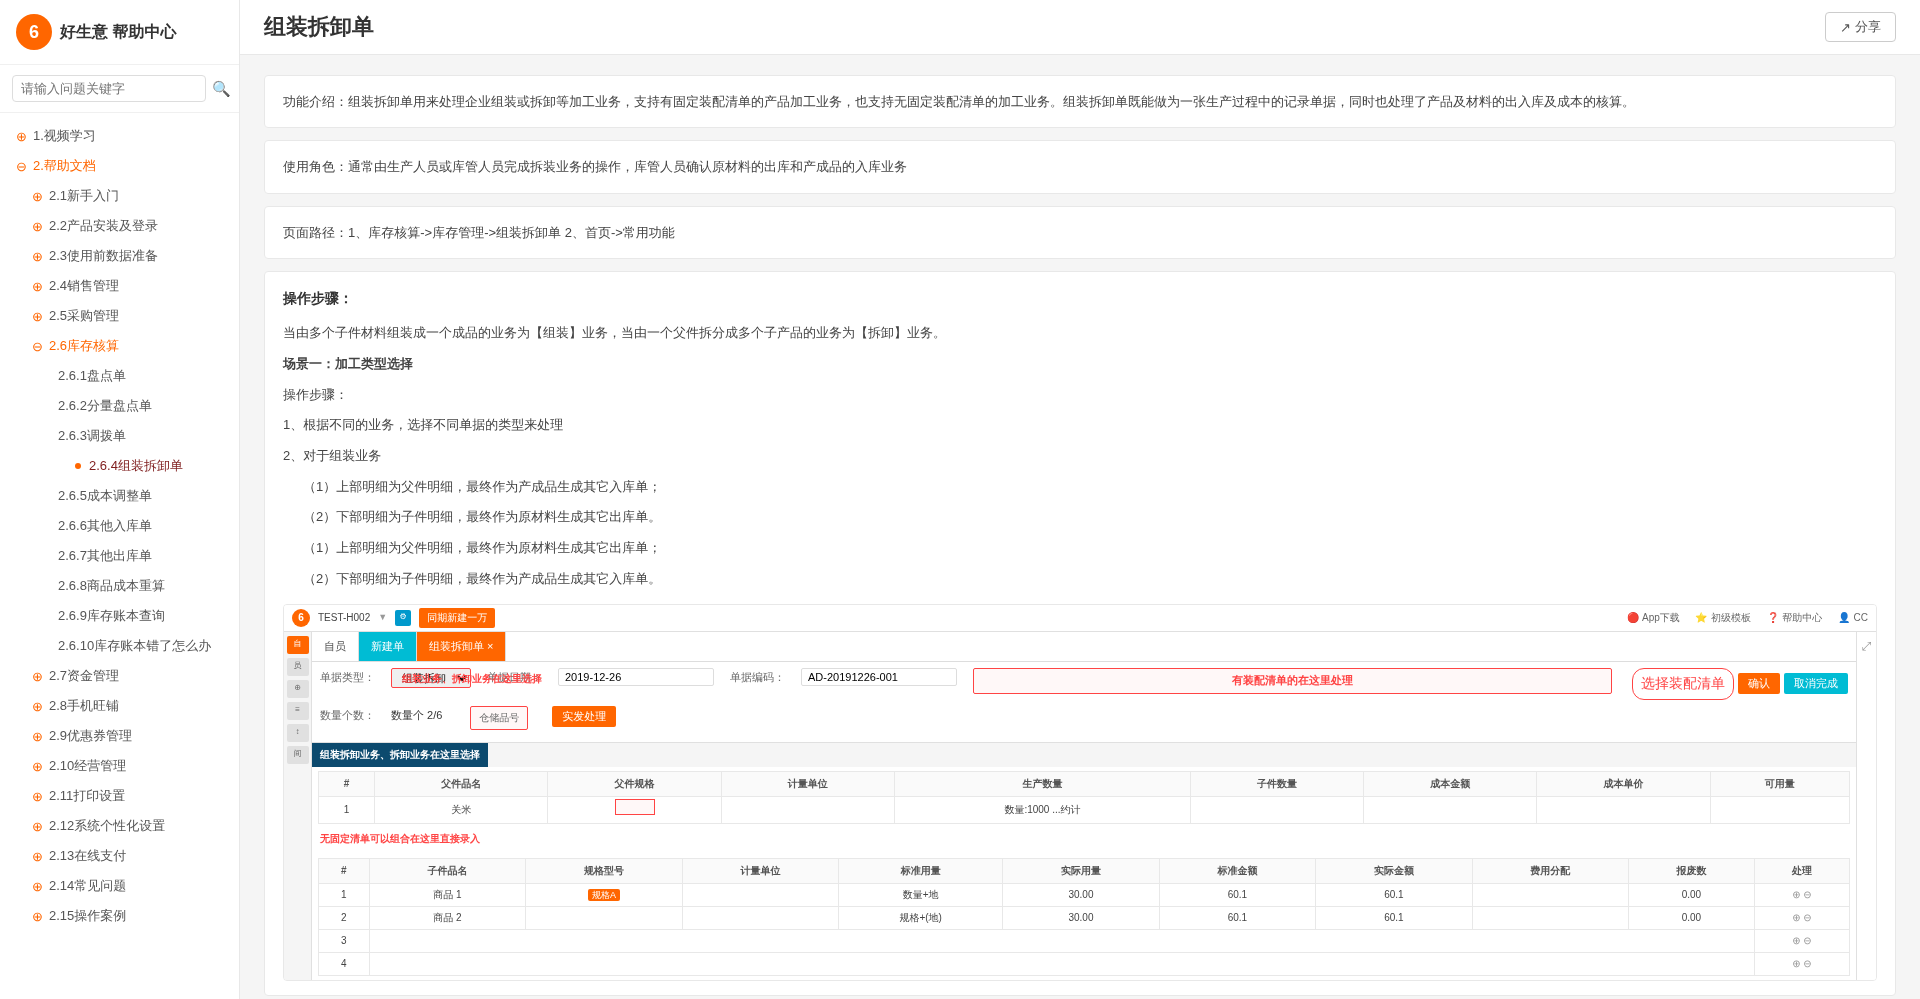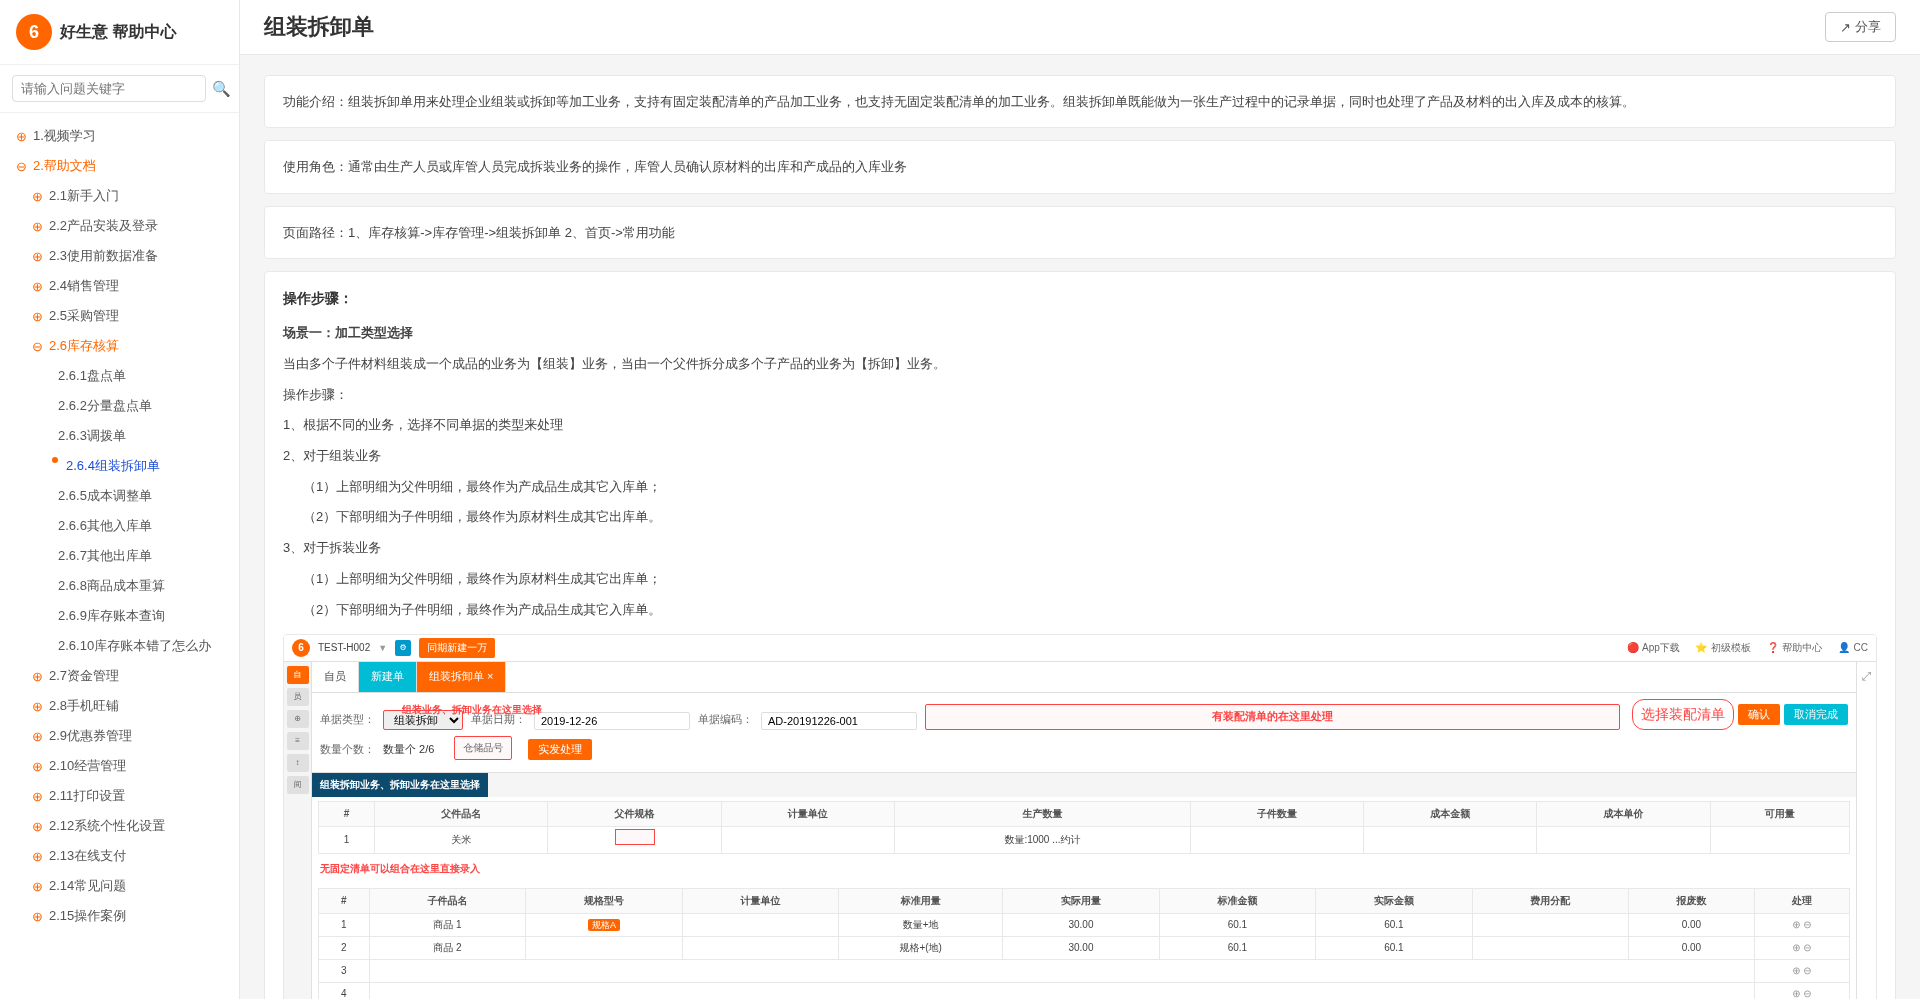--- a/index.html
+++ b/index.html
@@ -138,22 +138,22 @@
     .mock-tab.active {
       background: #f60;
       color: #fff;
     }
     .mock-tab.new {
       background: #00bcd4;
       color: #fff;
     }
     .mock-form-row {
       display: flex;
-      align-items: flex-end;
-      gap: 8px;
+      align-items: flex-start;
+      gap: 16px;
       margin-bottom: 6px;
       font-size: 11px;
     }
     .mock-label { color: #666; white-space: nowrap; }
     .mock-input {
       border: 1px solid #ddd;
       border-radius: 2px;
       padding: 2px 6px;
       font-size: 11px;
       min-width: 80px;
@@ -308,21 +308,21 @@
         <span>2.6.1盘点单</span>
       </div>
       <div style="padding: 6px 8px 6px 48px; cursor: pointer; display: flex; align-items: center; font-size: 13px; color: rgb(85, 85, 85);">
         <span style="margin-right: 10px; display: inline-block;"></span>
         <span>2.6.2分量盘点单</span>
       </div>
       <div style="padding: 6px 8px 6px 48px; cursor: pointer; display: flex; align-items: center; font-size: 13px; color: rgb(85, 85, 85);">
         <span style="margin-right: 10px; display: inline-block;"></span>
         <span>2.6.3调拨单</span>
       </div>
-      <div style="padding: 6px 8px 6px 52px; cursor: pointer; display: flex; align-items: flex-start; font-size: 13px; color: #1d4ed8;">
+      <div style="padding: 6px 8px 6px 75px; cursor: pointer; display: flex; align-items: center; font-size: 13px; color: #7f1d1d;">
         <span style="width: 6px; height: 6px; background: rgb(255, 102, 0); border-radius: 50%; margin-right: 8px; flex-shrink: 0; display: inline-block;"></span>
         <span>2.6.4组装拆卸单</span>
       </div>
       <div style="padding: 6px 8px 6px 48px; cursor: pointer; display: flex; align-items: center; font-size: 13px; color: rgb(85, 85, 85);">
         <span style="margin-right: 10px; display: inline-block;"></span>
         <span>2.6.5成本调整单</span>
       </div>
       <div style="padding: 6px 8px 6px 48px; cursor: pointer; display: flex; align-items: center; font-size: 13px; color: rgb(85, 85, 85);">
         <span style="margin-right: 10px; display: inline-block;"></span>
         <span>2.6.6其他入库单</span>
@@ -395,30 +395,29 @@
       <span>功能介绍：组装拆卸单用来处理企业组装或拆卸等加工业务，支持有固定装配清单的产品加工业务，也支持无固定装配清单的加工业务。组装拆卸单既能做为一张生产过程中的记录单据，同时也处理了产品及材料的出入库及成本的核算。</span>
     </div>
     <div class="info-box">
       <span>使用角色：通常由生产人员或库管人员完成拆装业务的操作，库管人员确认原材料的出库和产成品的入库业务</span>
     </div>
     <div class="info-box">
       <span>页面路径：1、库存核算-&gt;库存管理-&gt;组装拆卸单 2、首页-&gt;常用功能</span>
     </div>
     <div class="info-box">
       <div class="section-title">操作步骤：</div>
+      <div class="step-text">当由多个子件材料组装成一个成品的业务为【组装】业务，当由一个父件拆分成多个子产品的业务为【拆卸】业务。</div>
       <div class="step-text">
         <span class="bold-label">场景一：加工类型选择</span>
       </div>
-      <div class="step-text">当由多个子件材料组装成一个成品的业务为【组装】业务，当由一个父件拆分成多个子产品的业务为【拆卸】业务。</div>
       <div class="step-text">操作步骤：</div>
       <div class="step-text">1、根据不同的业务，选择不同单据的类型来处理</div>
       <div class="step-text">2、对于组装业务</div>
       <div class="step-text step-indent">（1）上部明细为父件明细，最终作为产成品生成其它入库单；</div>
       <div class="step-text step-indent">（2）下部明细为子件明细，最终作为原材料生成其它出库单。</div>
-      <div class="step-text">3、对于拆装业务</div>
       <div class="step-text step-indent">（1）上部明细为父件明细，最终作为原材料生成其它出库单；</div>
       <div class="step-text step-indent">（2）下部明细为子件明细，最终作为产成品生成其它入库单。</div>
 
       <div class="screenshot-container">
         <div class="mock-ui">
 
           <div class="mock-top-bar">
             <div style="display:flex;align-items:center;gap:8px;">
               <div style="width:18px;height:18px;background:#f60;border-radius:50%;display:flex;align-items:center;justify-content:center;color:#fff;font-size:10px;font-weight:bold;">6</div>
               <span>TEST-H002</span>

